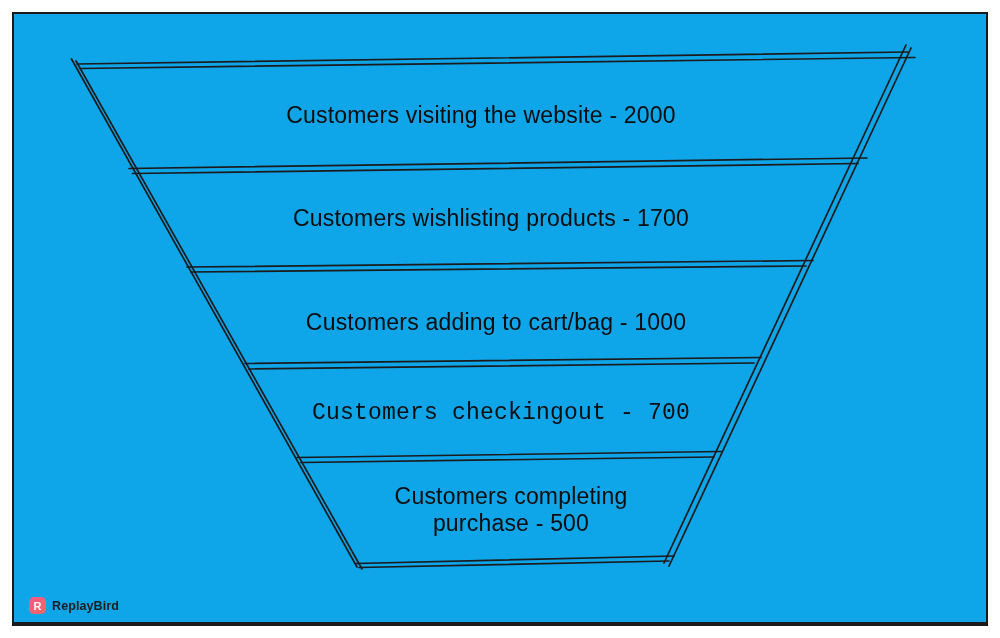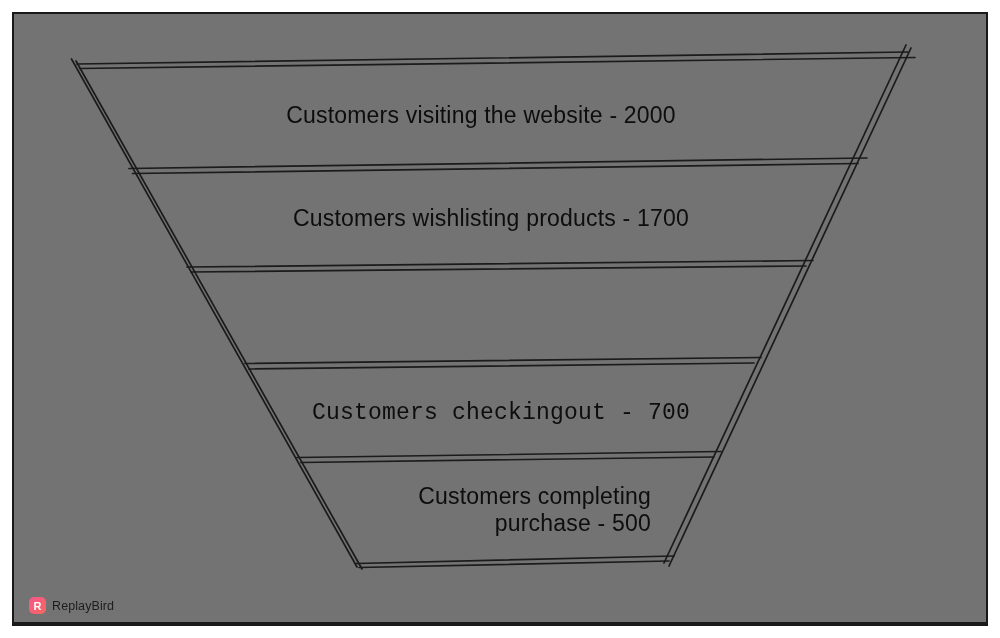--- a/index.html
+++ b/index.html
@@ -16,21 +16,21 @@
     overflow: hidden;
   }
   .frame {
     position: absolute;
     left: 12px;
     top: 12px;
     width: 972px;
     height: 608px;
     border: 2px solid #191919;
     border-bottom-width: 4px;
-    background: #737373;
+    background: #0ea5e9;
   }
   .funnel-svg {
     position: absolute;
     left: -14px;  
     top: -14px;
     width: 1000px;
     height: 638px;
     display: block;
   }
   .funnel-svg path {
@@ -47,21 +47,21 @@
     line-height: 27px;
     text-align: center;
     white-space: nowrap;
     letter-spacing: 0.2px;
   }
   
   .stage-0 { left: 467px; top: 101px; }
   .stage-1 { left: 477px; top: 204px; text-align: right; }
   .stage-2 { left: 482px; top: 308px; }
   .stage-3 { left: 487px; top: 399px; font-family: Liberation Mono, monospace; }
-  .stage-4 { left: 497px; top: 496px; white-space: normal; width: 280px; text-align: right; }
+  .stage-4 { left: 497px; top: 496px; white-space: normal; width: 280px; }
   .watermark {
     position: absolute;
     left: 15px;
     top: 583px;
     display: flex;
     align-items: center;
     gap: 6px;
   }
   .logo-icon {
     width: 17px;
@@ -71,21 +71,21 @@
     color: #ffffff;
     font-size: 11px;
     font-weight: bold;
     display: flex;
     align-items: center;
     justify-content: center;
   }
   .logo-text {
     color: #1d1d1f;
     font-size: 12.5px;
-    font-weight: normal;
+    font-weight: bold;
     letter-spacing: 0.1px;
   }
 </style>
 </head>
 <body>
 
 <div class="canvas">
   <div class="frame">
 
     <svg class="funnel-svg" viewBox="0 0 1000 638" aria-hidden="true">
@@ -126,20 +126,21 @@
       </g>
 
       <g>
         <path d="M 297,457.5 L 721,451.5"></path>
         <path d="M 301,462.5 L 714,457"></path>
       </g>
     </svg>
 
     <div class="stage-label stage-0">Customers visiting the website - 2000</div>
     <div class="stage-label stage-1">Customers wishlisting products - 1700</div>
+    <div class="stage-label stage-2">Customers adding to cart/bag - 1000</div>
     <div class="stage-label stage-3">Customers checkingout - 700</div>
     <div class="stage-label stage-4">Customers completing purchase - 500</div>
 
     <div class="watermark">
       <span class="logo-icon">
         <span>R</span>
       </span>
       <span class="logo-text">ReplayBird</span>
     </div>
 

